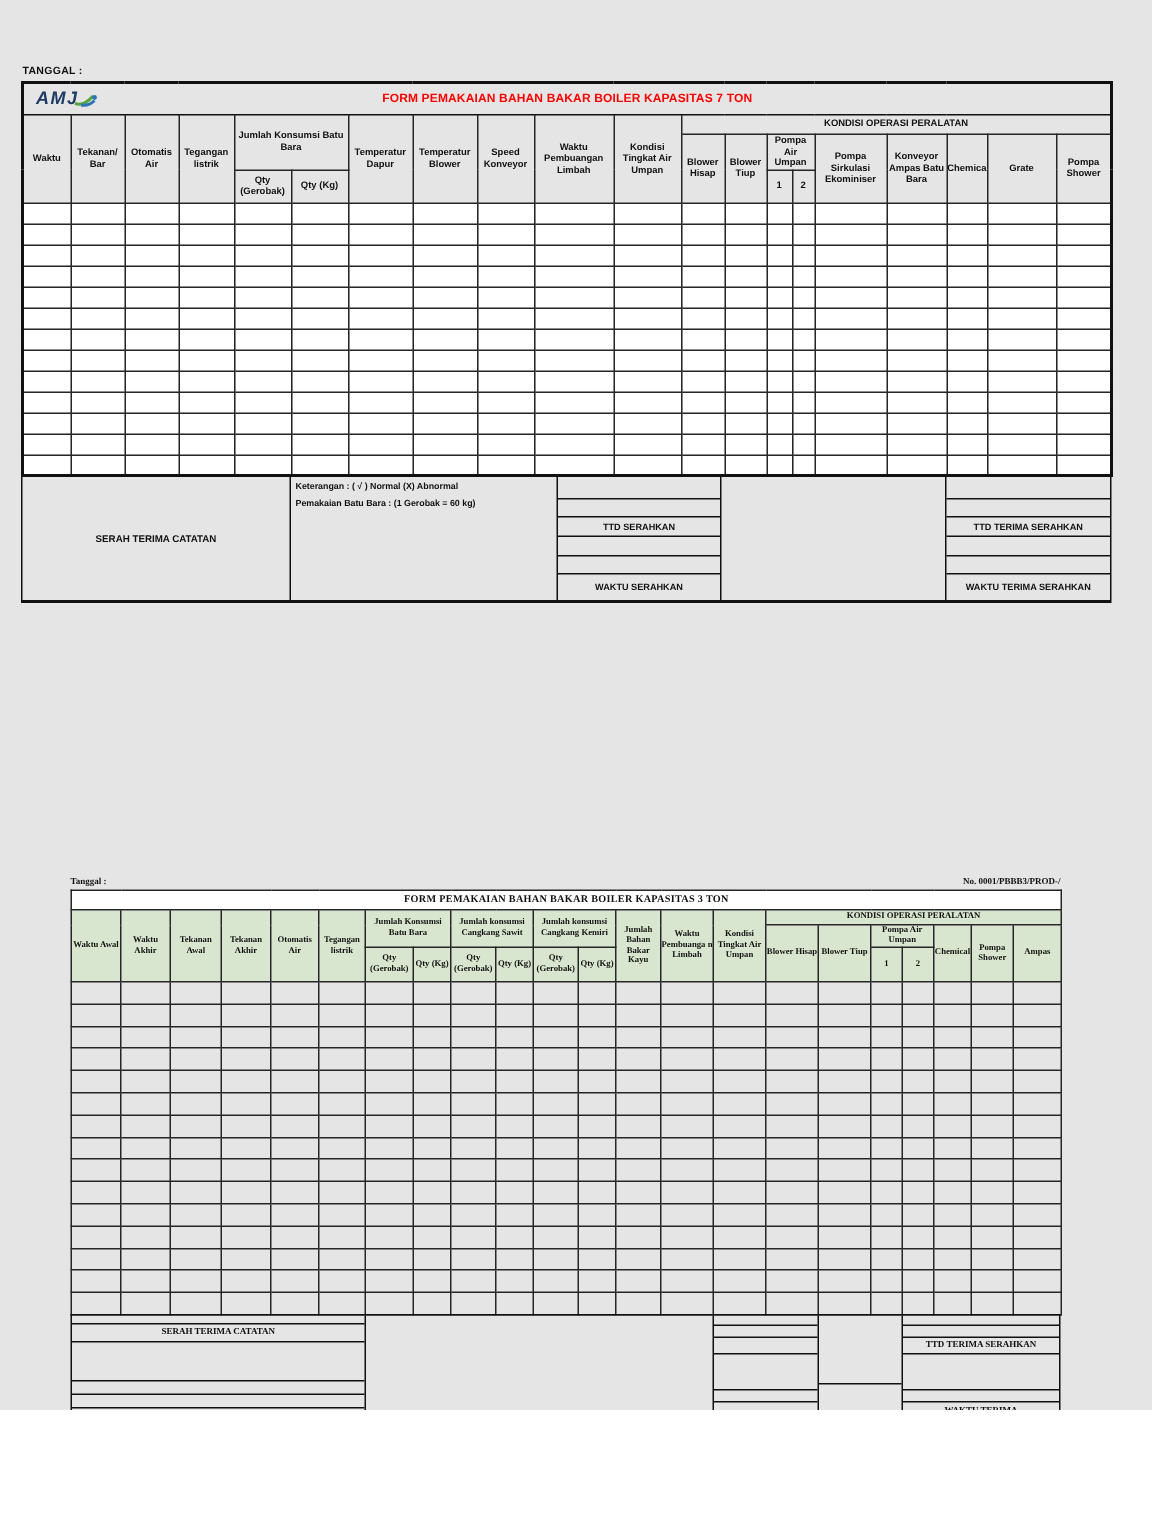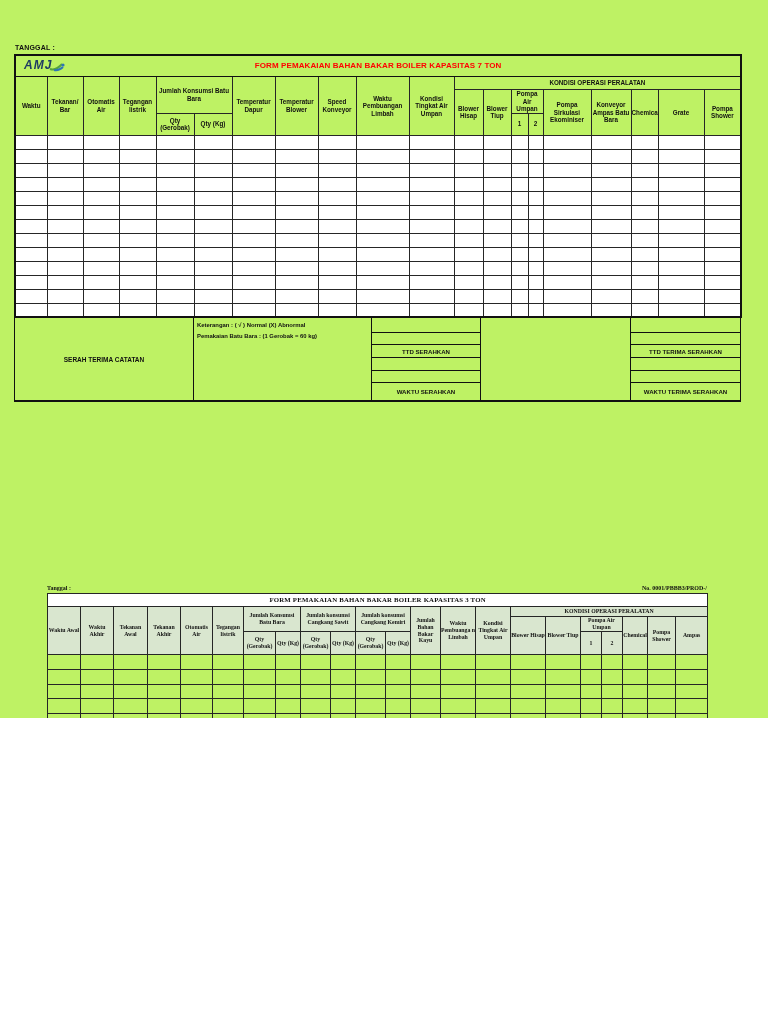--- a/index.html
+++ b/index.html
@@ -1,17 +1,17 @@
 <!DOCTYPE html>
 <html style="--title-red: #ff0000; --header-green: #d9e6cf;"><head>
 <meta charset="utf-8">
 <style>
   html,body{margin:0;padding:0;}
   body{background:#ffffff;}
-  .sheet{position:relative;width:768px;height:718px;background:#bef264;overflow:hidden;}
+  .sheet{position:relative;width:768px;height:940px;background:#e5e5e5;overflow:hidden;}
 
   
   .form6{position:absolute;left:14px;top:44px;width:727px;font-family:"Liberation Sans",sans-serif;color:#111;}
   .form6 .tanggal{font-size:7px;font-weight:bold;margin:0 0 3px 1px;letter-spacing:.2px;}
   table{border-collapse:collapse;table-layout:fixed;}
   .t6{width:727px;border:2px solid #111;}
   .t6 th,.t6 td{border:1px solid #262626;padding:0;font-weight:bold;font-size:6.3px;line-height:1.2;text-align:center;vertical-align:middle;overflow:hidden;}
   .t6 .title-cell{height:20px;position:relative;border-bottom:1.5px solid #111;}
   .t6 .red-title{color:var(--title-red,#f00);font-size:8px;font-weight:bold;letter-spacing:.1px;}
   .logo{position:absolute;left:8px;top:2px;width:96px;text-align:left;}

